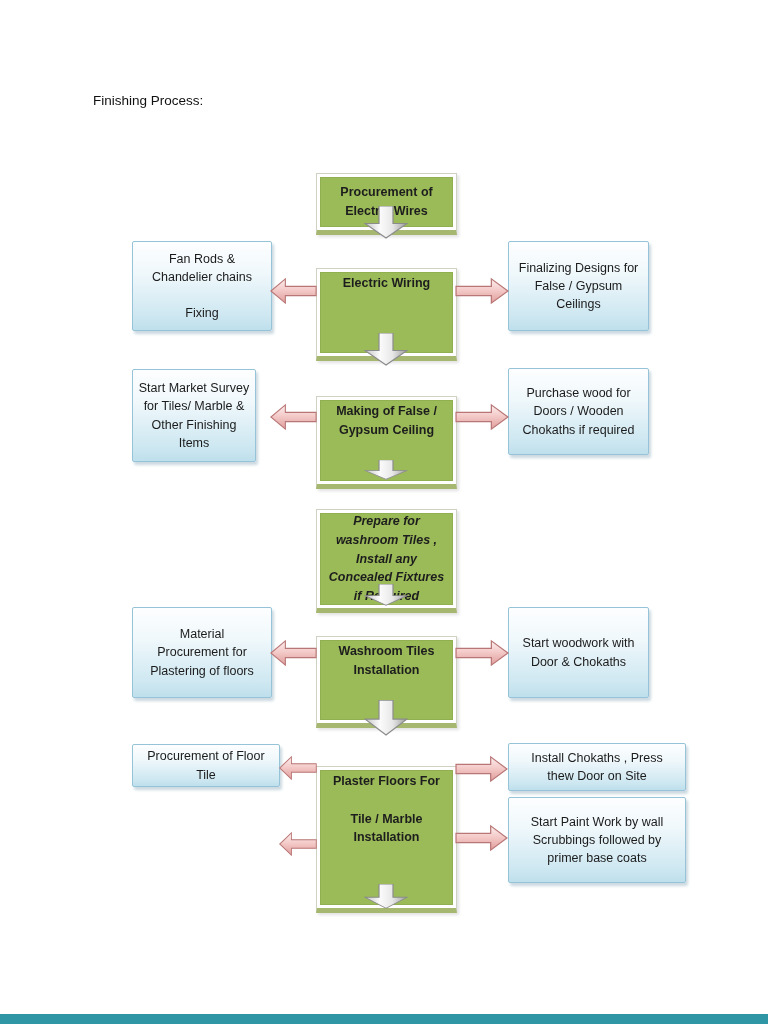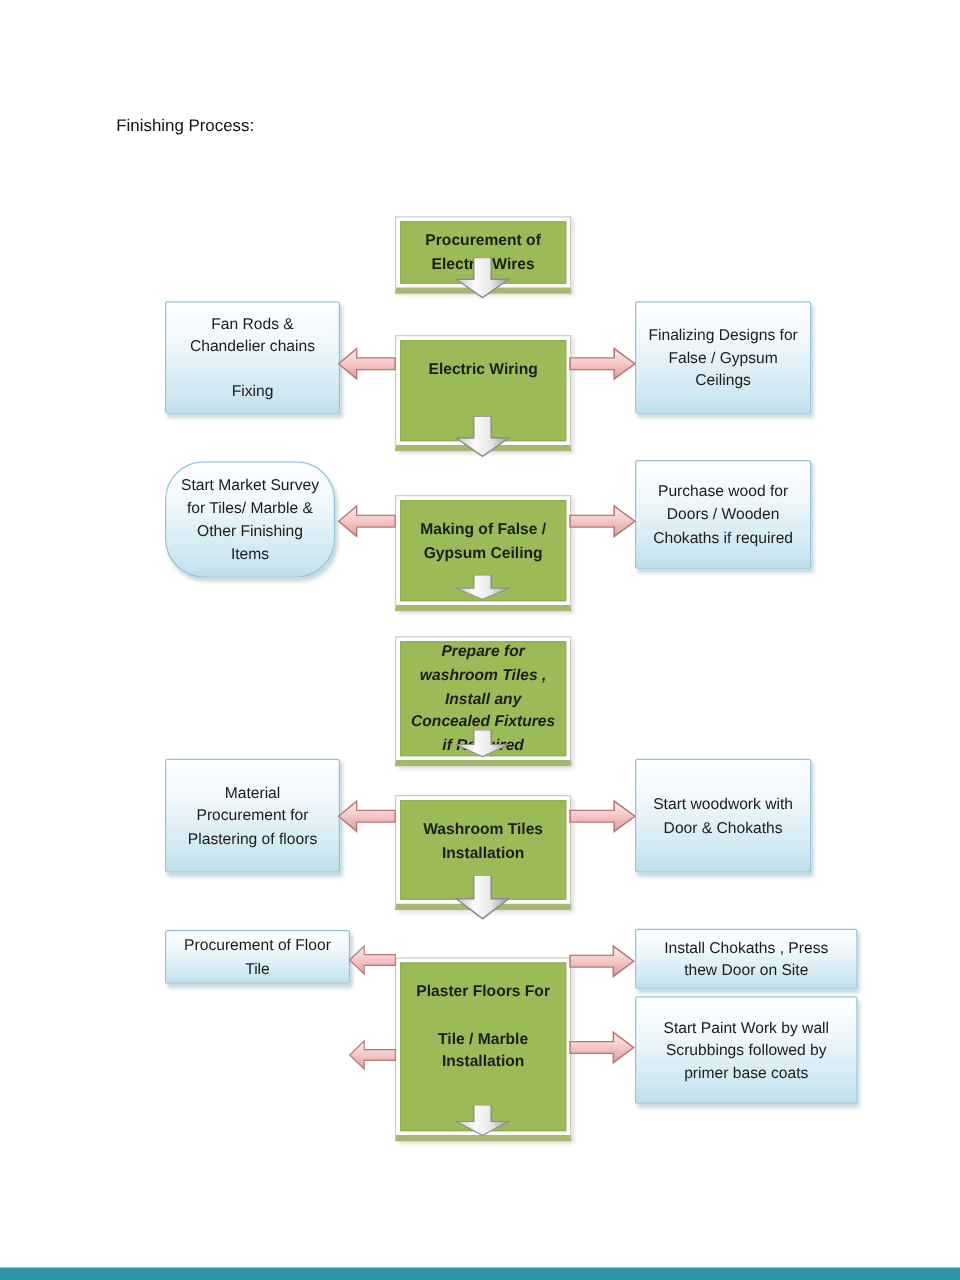--- a/index.html
+++ b/index.html
@@ -6,41 +6,41 @@
   .page{position:relative;width:768px;height:1024px;background:#ffffff;overflow:hidden;
         font-family:"Liberation Sans",sans-serif;}
   .doc-title{position:absolute;left:93px;top:93px;font-size:13.5px;font-weight:400;color:#111;}
 
   
   .gbox{box-sizing:border-box;position:absolute;background:#fff;border:1px solid #cdd2c2;
         border-bottom:5px solid #a6b76f;box-shadow:2px 2px 3px rgba(0,0,0,.12);padding:3px;margin-top:29px;}
   .gfill{width:100%;height:100%;box-sizing:border-box;background:#9bbb59;border:1px solid #90af51;
          display:flex;justify-content:center;text-align:center;color:#1d1d1d;font-weight:600;
          font-size:12.5px;line-height:1.5;white-space:pre-line;}
-  .top-align .gfill{align-items:flex-start;padding-top:13px;}
+  .top-align .gfill{align-items:flex-start;padding-top:1px;}
   .mid-align .gfill{align-items:center;}
 
   
   .bbox{box-sizing:border-box;position:absolute;border:1px solid #96c3d8;border-radius:2px;
         background:linear-gradient(180deg,#fdfeff 0%,#f0f8fb 35%,#cde7f1 85%,#bedfec 100%);
         box-shadow:2px 3px 3px rgba(125,160,178,.4);
         display:flex;align-items:center;justify-content:center;text-align:center;
         font-size:12.5px;line-height:1.45;color:#1b1b1b;white-space:pre-line;padding:2px;}
 
   
   #c1{left:316px;top:144px;width:141px;height:62px;}
   #c2{left:316px;top:239px;width:141px;height:93px;}
   #c3{left:316px;top:367px;width:141px;height:93px;}
   #c4{left:316px;top:480px;width:141px;height:104px;font-style:italic;}
   #c5{left:316px;top:607px;width:141px;height:92px;}
   #c6{left:316px;top:737px;width:141px;height:147px;}
 
   
   #l2{left:132px;top:241px;width:140px;height:90px;}
-  #l3{left:132px;top:369px;width:136px;height:93px;border-radius:31px;}
+  #l3{left:132px;top:369px;width:124px;height:93px;}
   #l5{left:132px;top:607px;width:140px;height:91px;}
   #l6a{left:132px;top:744px;width:148px;height:43px;}
   #l6b{left:132px;top:794px;width:148px;height:87px;}
 
   
   #r2{left:508px;top:241px;width:141px;height:90px;}
   #r3{left:508px;top:368px;width:141px;height:87px;}
   #r5{left:508px;top:607px;width:141px;height:91px;}
   #r6a{left:508px;top:743px;width:178px;height:48px;}
   #r6b{left:508px;top:797px;width:178px;height:86px;}

